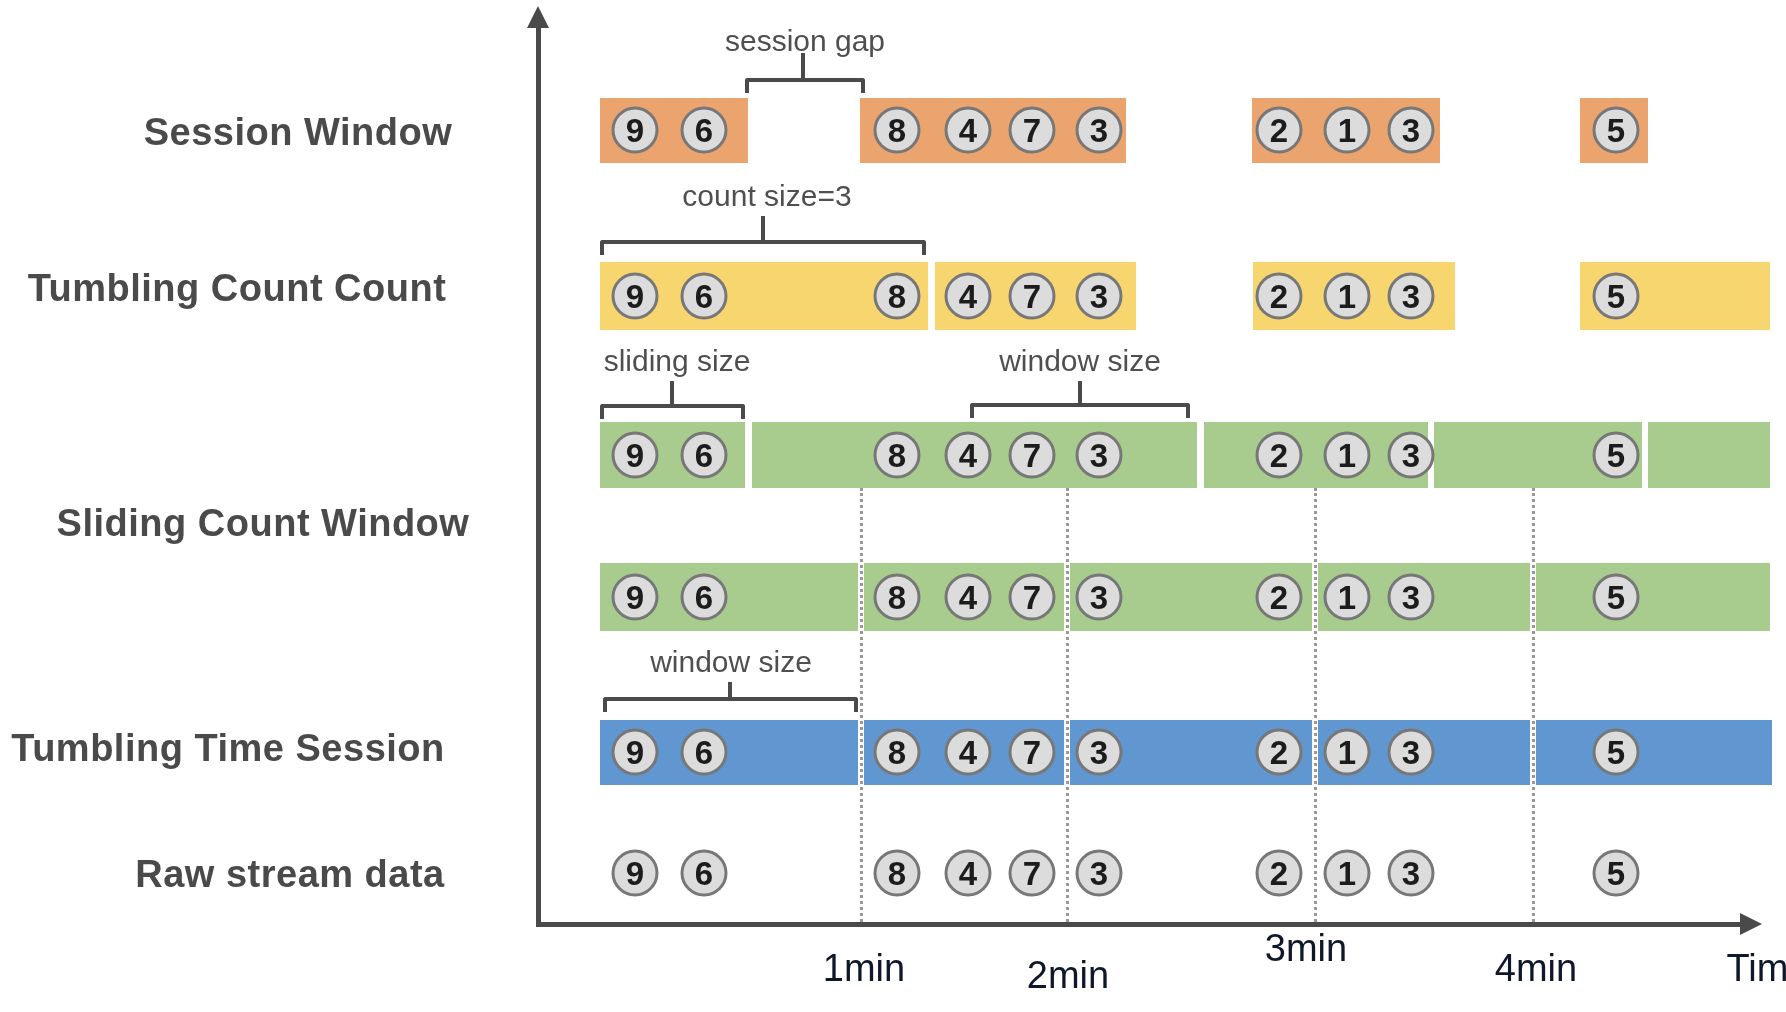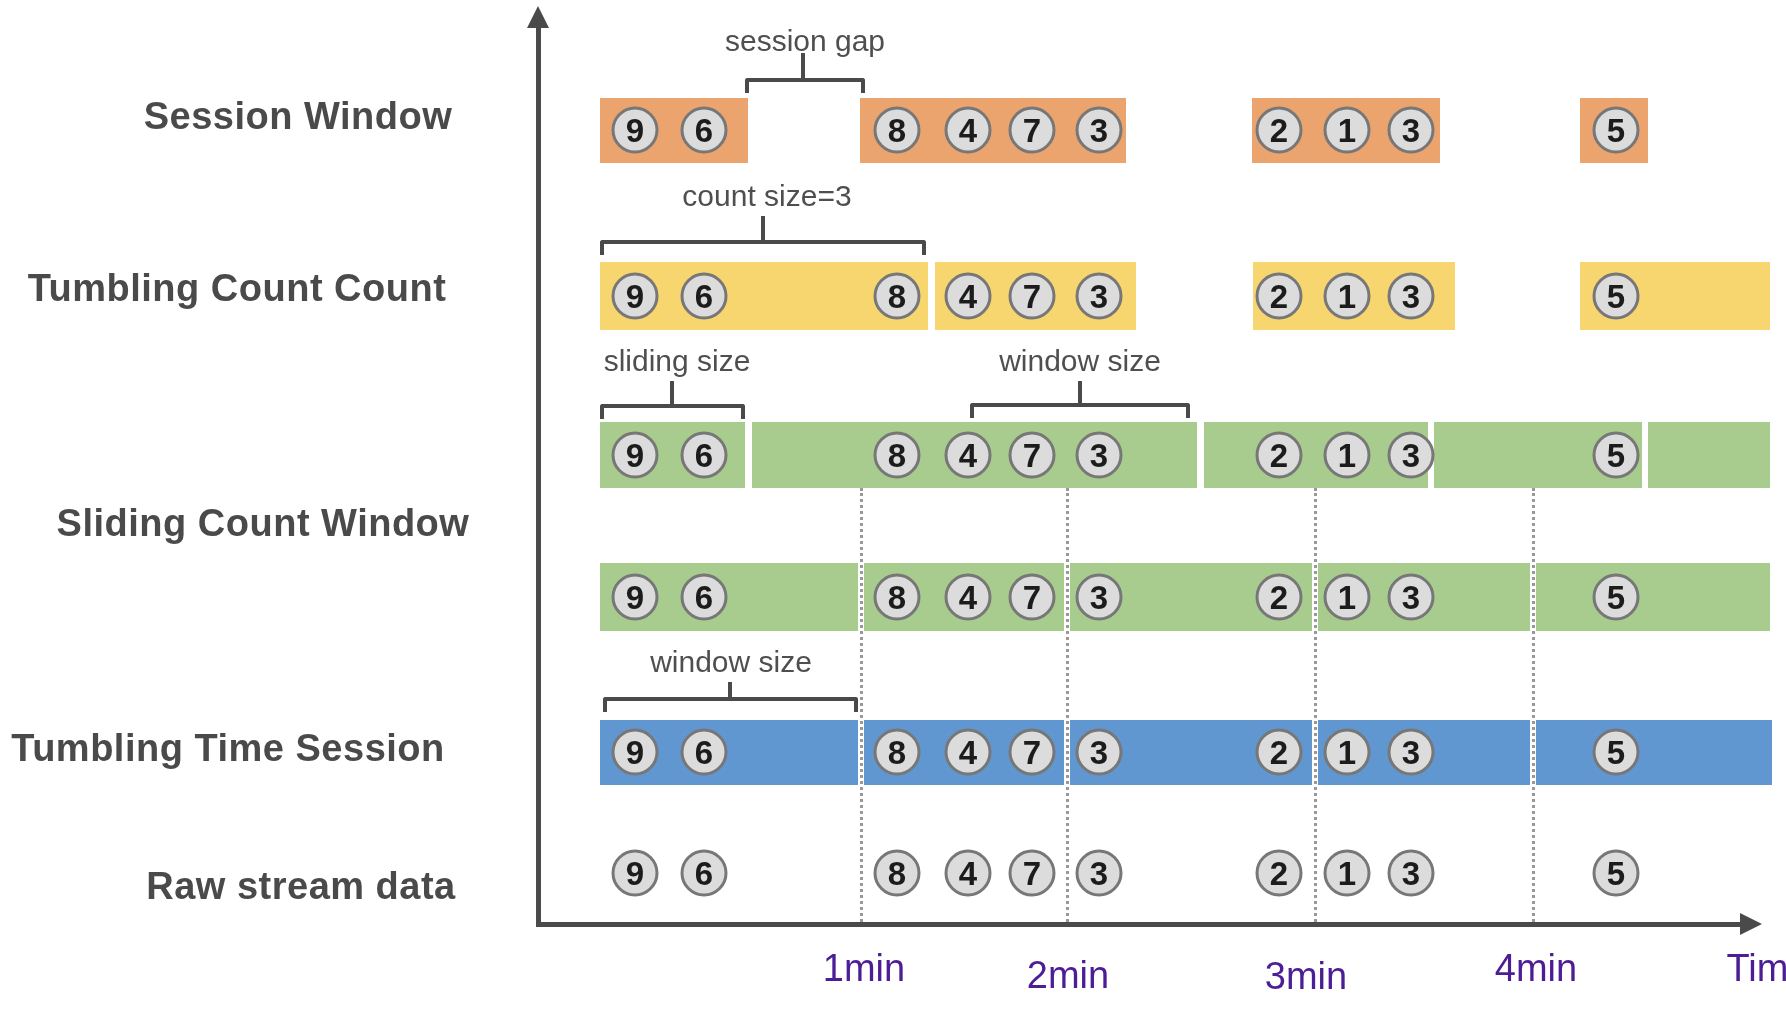--- a/index.html
+++ b/index.html
@@ -18,21 +18,21 @@
     color:#4a4a4a;
     white-space:nowrap;
     letter-spacing:0.5px;
   }
   .axis-line{position:absolute;background:#4a4a4a;}
   .arrow{position:absolute;width:0;height:0;}
   .tick-label{
     position:absolute;
     transform:translate(-50%,-50%);
     font-size:38px;
-    color:#4c1d95;
+    color:#0f172a;
     white-space:nowrap;
   }
   .dotted{
     position:absolute;
     width:0;
     border-left:3px dotted #999999;
     z-index:1;
   }
   .bar{position:absolute;z-index:2;}
   .event-circle{
@@ -182,24 +182,24 @@
       <div class="brace-stem" style="left: 728px; top: 682px; height: 15px;"></div>
       <div class="brace-label" style="left: 731px; top: 662px;">window size</div>
     </div>
   <div>
       <div class="axis-line" style="left: 536px; top: 14px; width: 5px; height: 912px;"></div>
       <div class="axis-line" style="left: 536px; top: 922px; width: 1204px; height: 5px;"></div>
       <div class="arrow" style="left: 527px; top: 6px; border-left: 11px solid transparent; border-right: 11px solid transparent; border-bottom: 22px solid rgb(74, 74, 74);"></div>
       <div class="arrow" style="left: 1740px; top: 913px; border-top: 11px solid transparent; border-bottom: 11px solid transparent; border-left: 22px solid rgb(74, 74, 74);"></div>
       <div class="tick-label" style="left: 864px; top: 968px;">1min</div>
       <div class="tick-label" style="left: 1068px; top: 968px; margin-top: 7px;">2min</div>
-      <div class="tick-label" style="left: 1306px; top: 976px;">3min</div>
+      <div class="tick-label" style="left: 1306px; top: 948px;">3min</div>
       <div class="tick-label" style="left: 1536px; top: 968px;">4min</div>
       <div class="tick-label" style="left: 1768px; top: 968px;">Time</div>
     </div>
   <div>
-      <div class="row-label" style="left: 298px; top: 116px;">Session Window</div>
+      <div class="row-label" style="left: 298px; top: 132px;">Session Window</div>
       <div class="row-label" style="left: 237px; top: 288px;">Tumbling Count Count</div>
       <div class="row-label" style="left: 263px; top: 523px;">Sliding Count Window</div>
       <div class="row-label" style="left: 228px; top: 748px;">Tumbling Time Session</div>
-      <div class="row-label" style="left: 301px; top: 874px; margin-top: 12px;">Raw stream data</div>
+      <div class="row-label" style="left: 290px; top: 874px;">Raw stream data</div>
     </div>
 </div>
 
 </body></html>

